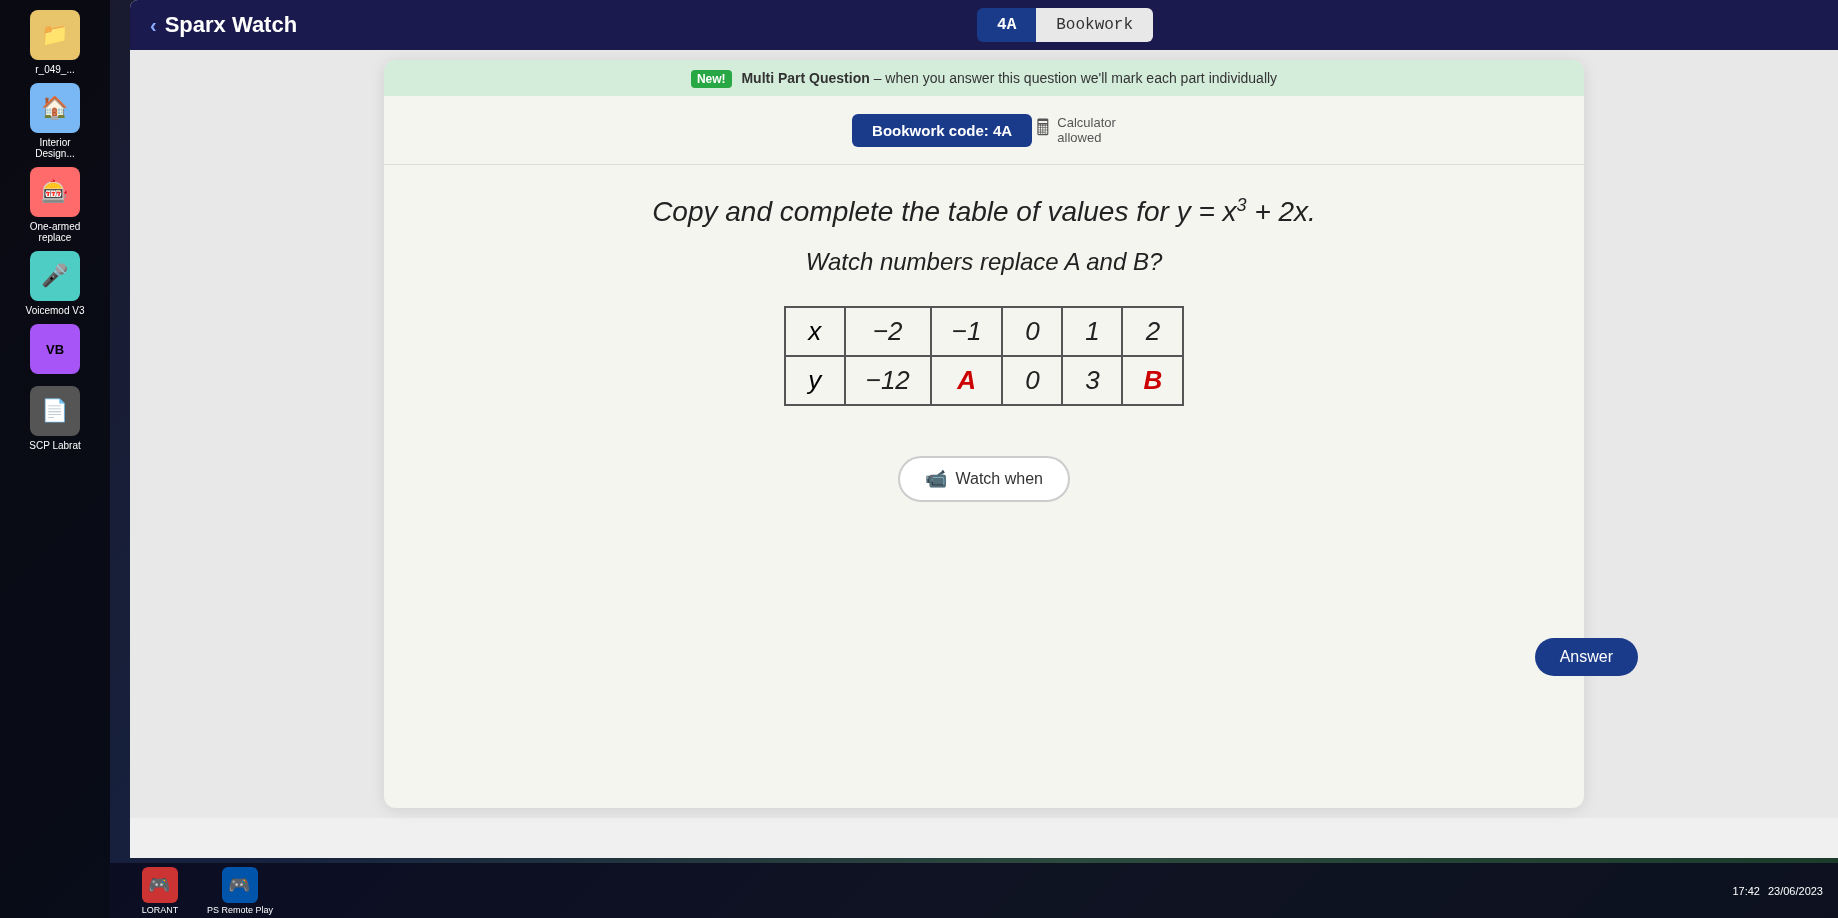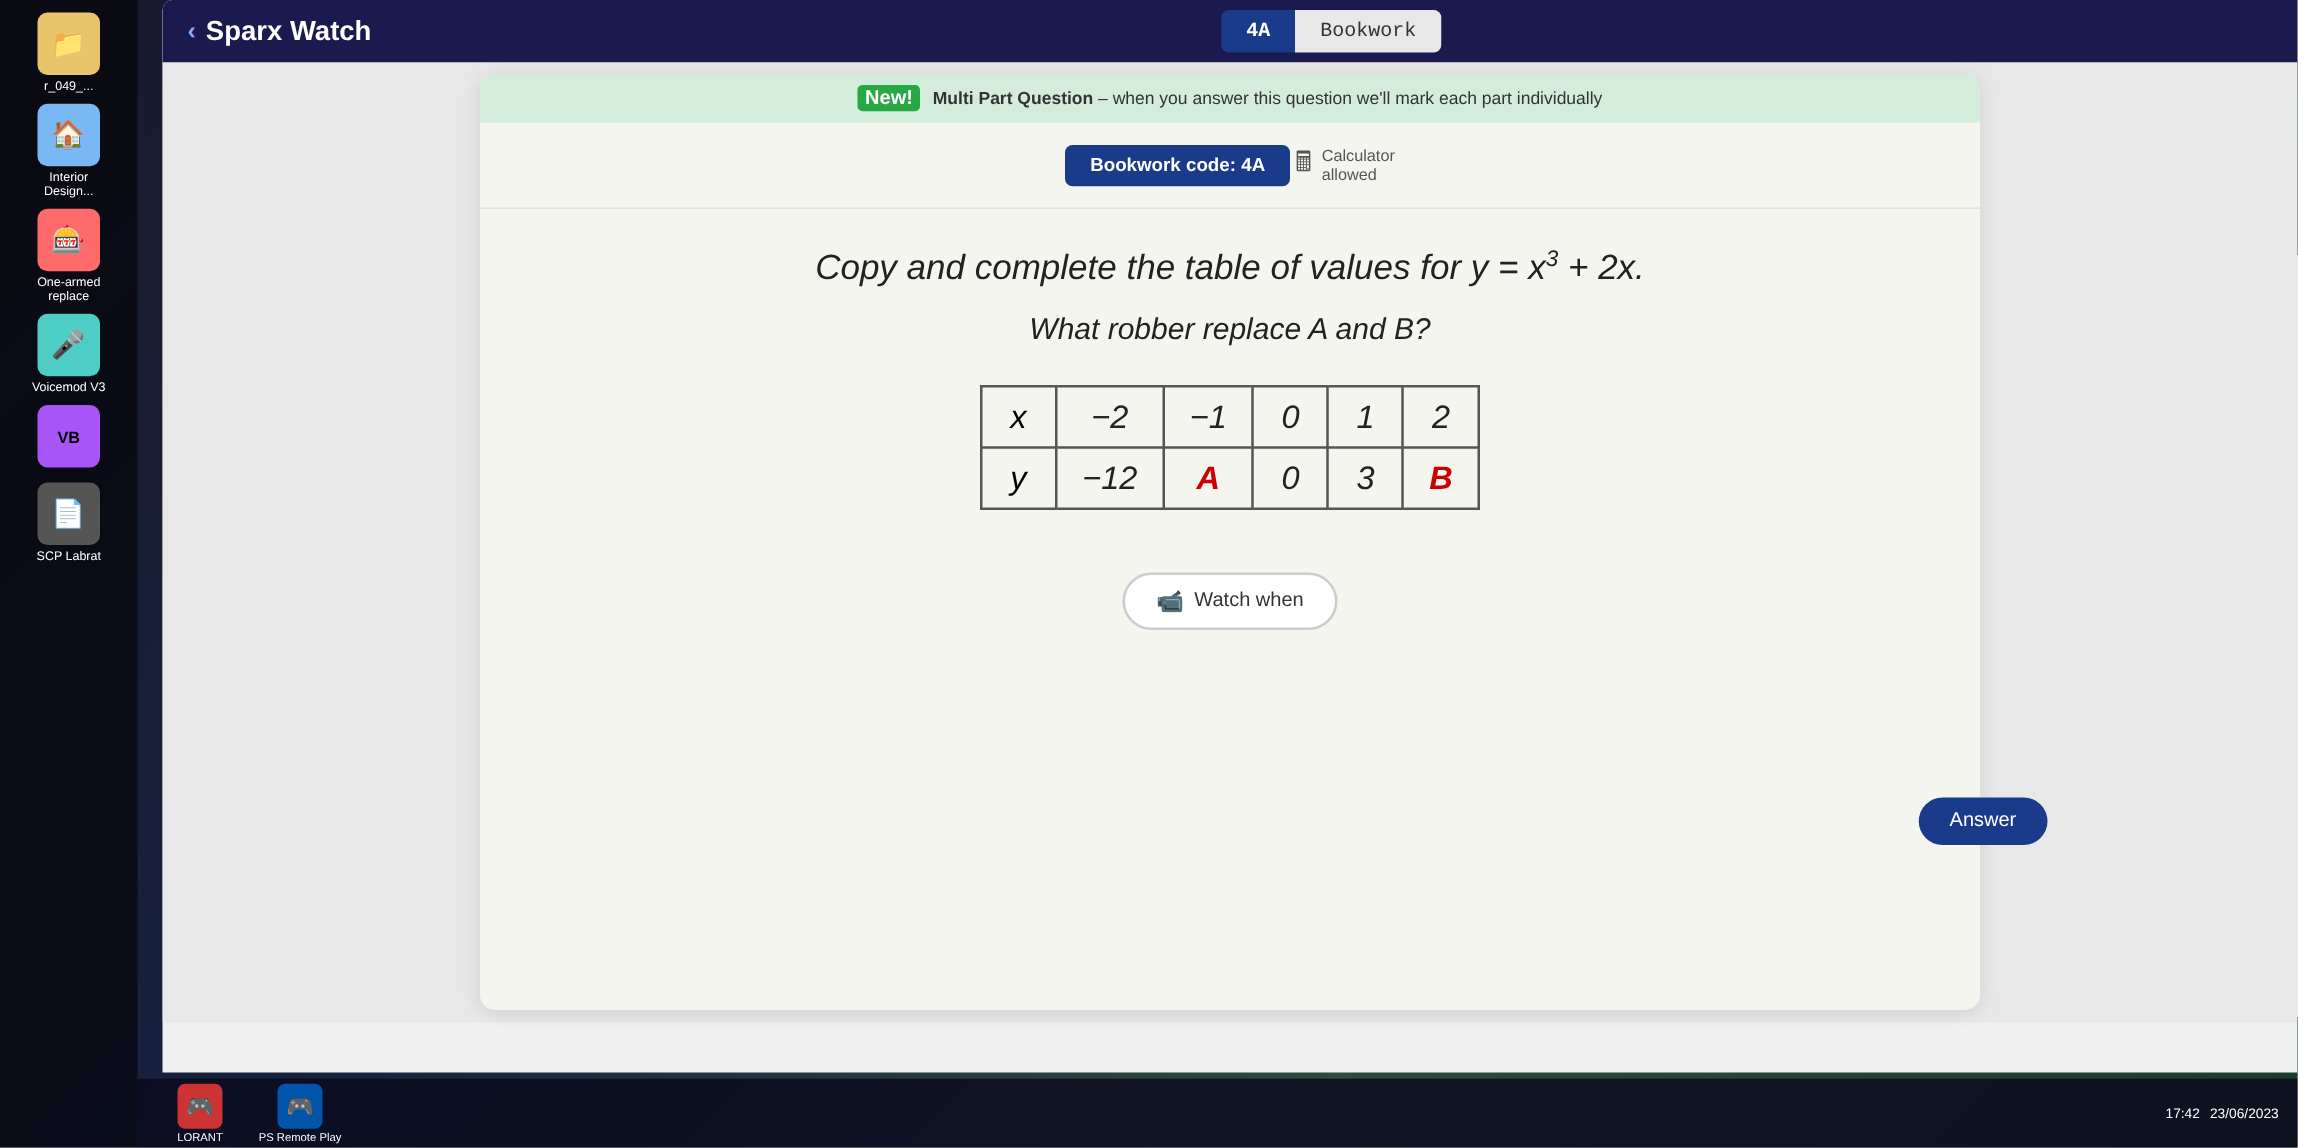--- a/index.html
+++ b/index.html
@@ -147,21 +147,21 @@
       text-align: center;
       font-size: 14px;
       color: #333;
     }
 
     .new-badge {
       background: #28a745;
       color: white;
       padding: 2px 6px;
       border-radius: 4px;
-      font-size: 16px;
+      font-size: 12px;
       font-weight: bold;
       margin-right: 6px;
     }
 
     .bookwork-row {
       display: flex;
       justify-content: center;
       align-items: center;
       padding: 15px 20px;
       gap: 4px;
@@ -389,21 +389,21 @@
         </div>
       </div>
 
       <div class="question-body">
 
         <div class="question-text">
           Copy and complete the table of values for <span style="font-style:italic;">y</span> = <span style="font-style:italic;">x</span><sup>3</sup> + 2<span style="font-style:italic;">x.</span>
         </div>
 
         <div class="question-subtext">
-          What robber replace A and B?
+          Watch numbers replace A and B?
         </div>
 
         <div class="math-table-container">
           <table class="math-table">
             <tbody>
                 <tr>
               <td class="header-cell"><i>x</i></td>
               <td class="black-num">−2</td>
               <td class="black-num">−1</td>
               <td class="black-num">0</td>

